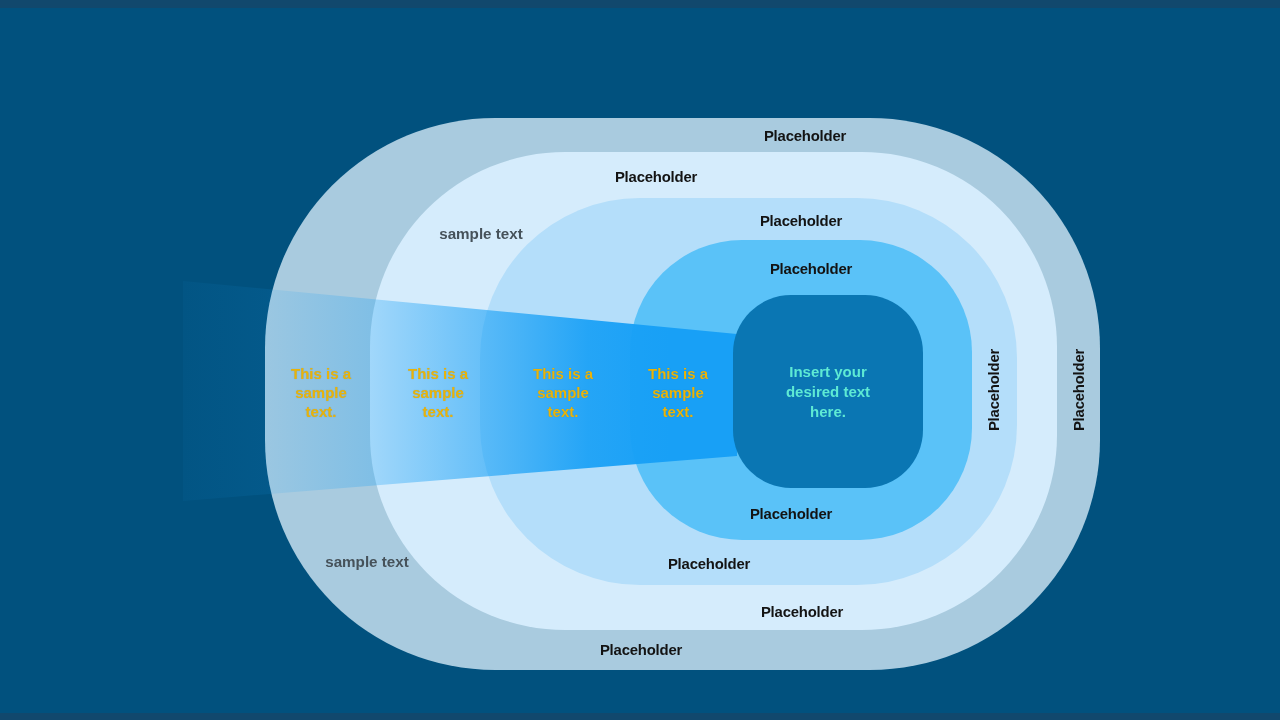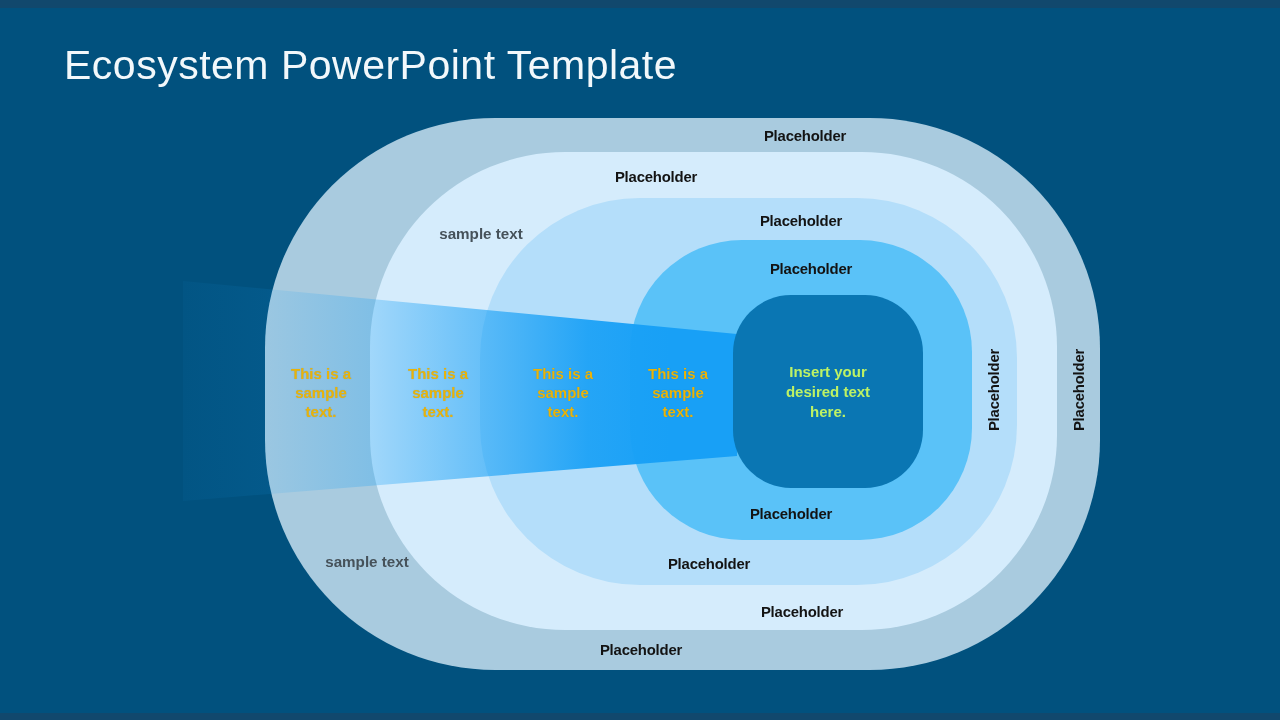--- a/index.html
+++ b/index.html
@@ -29,33 +29,32 @@
   }
   .beam-text{
     position:absolute;transform:translate(-50%,-50%);
     width:80px;text-align:center;
     font-size:15px;font-weight:bold;line-height:19px;color:#eab308;
     white-space:pre-line;text-shadow:0 0 1px rgba(0,60,110,.25);
   }
   .center-text{
     position:absolute;transform:translate(-50%,-50%);
     width:120px;text-align:center;
-    font-size:15px;font-weight:bold;line-height:20px;color:#bef264;
+    font-size:15px;font-weight:bold;line-height:20px;color:#5eead4;
     white-space:pre-line;
   }
 </style>
 </head>
 <body>
 
 <div class="slide">
 
   <div class="edge-strip top"></div>
   <div class="edge-strip bottom"></div>
 
-  <div class="title">Ecosystem PowerPoint Template</div>
 
   <svg class="diagram-svg" width="1280" height="720" viewBox="0 0 1280 720">
     <defs>
       <linearGradient id="beamGrad" gradientUnits="userSpaceOnUse" x1="183" y1="0" x2="737" y2="0">
         <stop offset="0" stop-color="#18a0f6" stop-opacity="0.05"></stop>
         <stop offset="0.15" stop-color="#18a0f6" stop-opacity="0.10"></stop>
         <stop offset="0.34" stop-color="#18a0f6" stop-opacity="0.28"></stop>
         <stop offset="0.54" stop-color="#18a0f6" stop-opacity="0.58"></stop>
         <stop offset="0.73" stop-color="#18a0f6" stop-opacity="0.92"></stop>
         <stop offset="0.88" stop-color="#18a0f6" stop-opacity="1"></stop>

